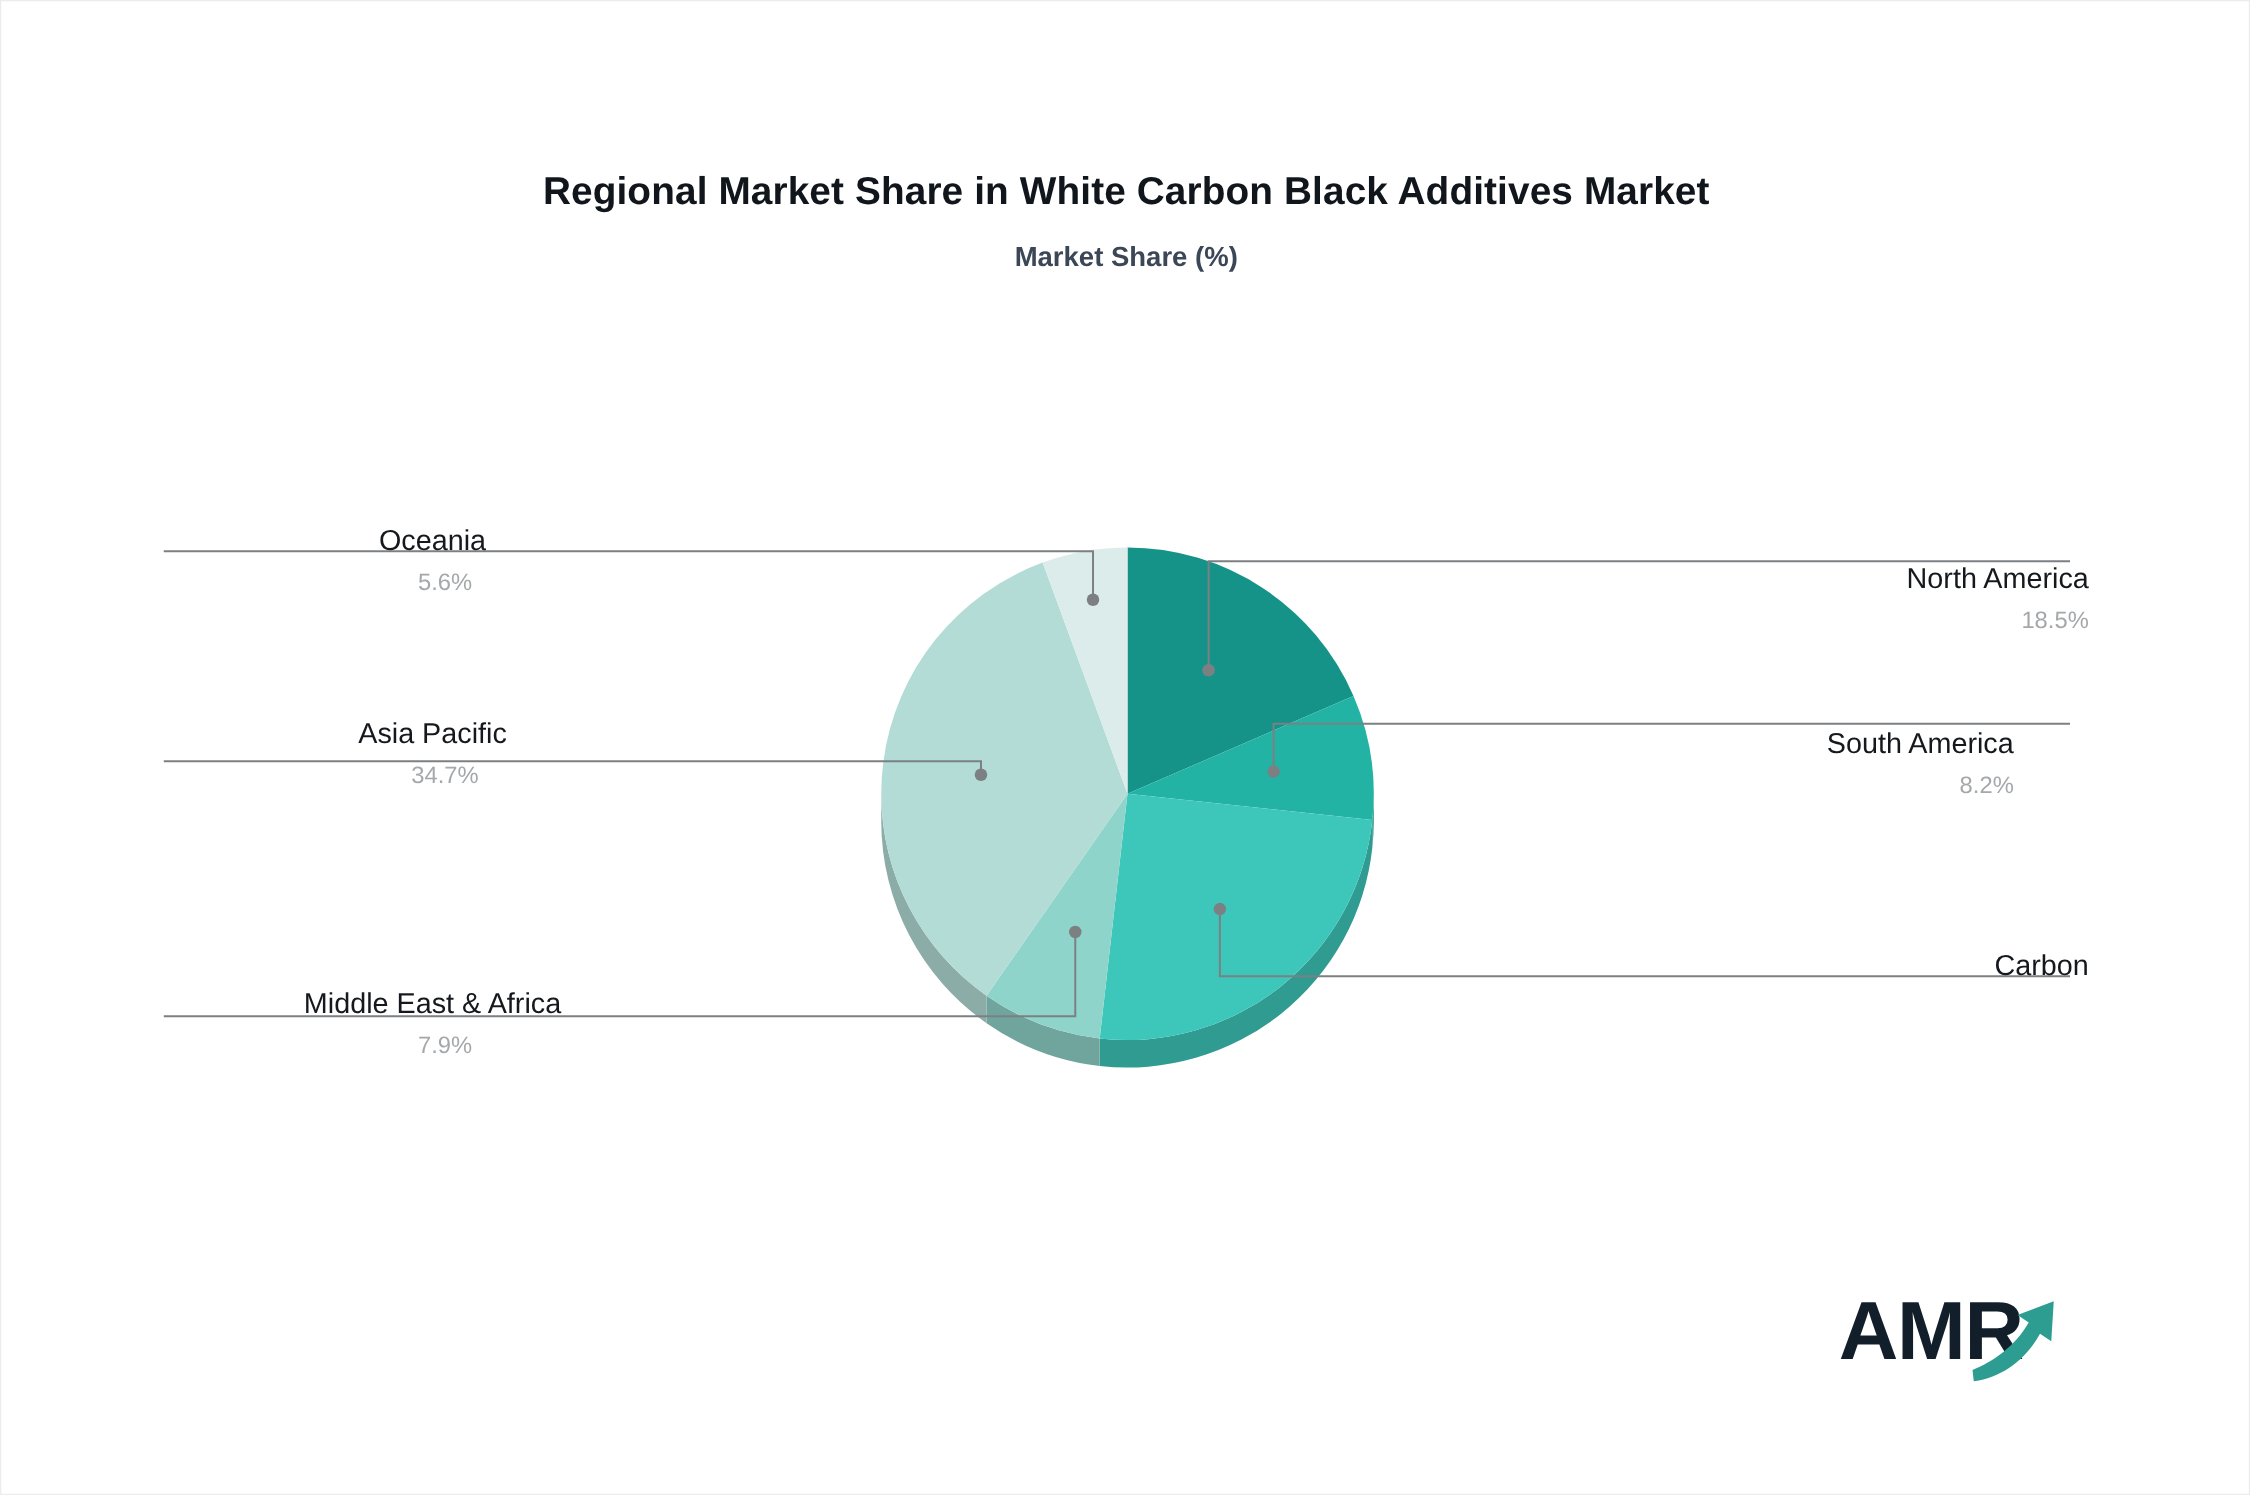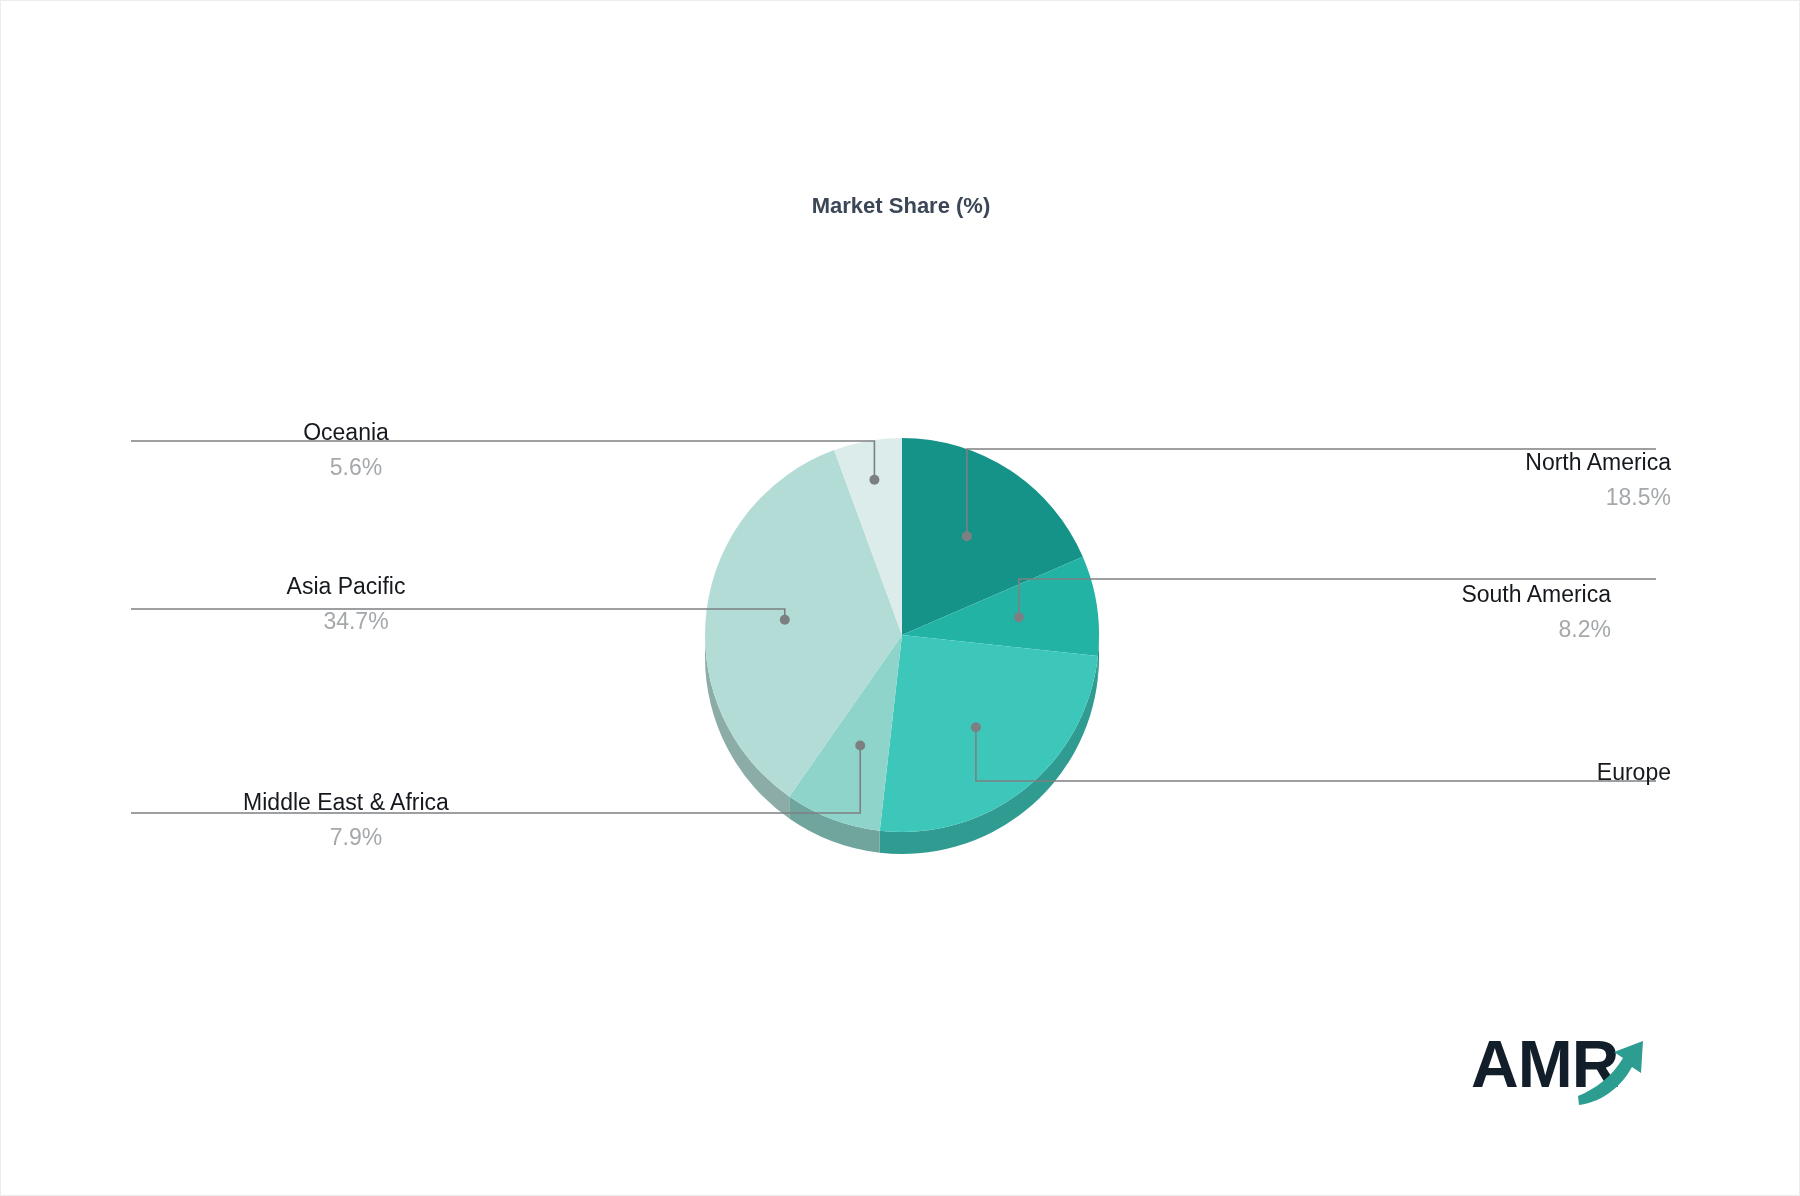--- a/index.html
+++ b/index.html
@@ -62,21 +62,21 @@
     position: absolute;
     width: 430px;
   }
   .callout .name {
     font-size: 23px;
     color: #15191e;
     line-height: 30px;
     white-space: nowrap;
   }
   .callout .pct {
-    font-size: 23px;
+    font-size: 19px;
     color: #a5a8ab;
     line-height: 30px;
     padding-top: 5px;
     white-space: nowrap;
     margin-left: 20px;
   }
   .callout.left { text-align: center; }
   .callout.right { text-align: right; }
 
   
@@ -86,20 +86,21 @@
     top: 1026px;
     width: 190px;
     height: 86px;
   }
 </style>
 </head>
 <body>
 
 <div id="canvas">
 
+  <div id="chart-title">Regional Market Share in White Carbon Black Additives Market</div>
   <div id="chart-subtitle">Market Share (%)</div>
 
   <div id="pie-area">
     <svg id="pie-svg" width="1800" height="1196" viewBox="0 0 1800 1196">
       <g id="pie-sides">
           <path d="M1098,634A197,197 0 0 1 1096.8772557082088,655.0023973922262L1096.8772557082088,677.0023973922262A197,197 0 0 0 1098,656Z" fill="rgb(27,140,129)"></path>
           <path d="M1096.8772557082088,655.0023973922262A197,197 0 0 1 878.7672921799241,829.7414281724416L878.7672921799241,851.7414281724416A197,197 0 0 0 1096.8772557082088,677.0023973922262Z" fill="rgb(47,155,145)"></path>
           <path d="M878.7672921799241,829.7414281724416A197,197 0 0 1 788.2308712578656,795.5305655371142L788.2308712578656,817.5305655371142A197,197 0 0 0 878.7672921799241,851.7414281724416Z" fill="rgb(112,165,158)"></path>
           <path d="M788.2308712578656,795.5305655371142A197,197 0 0 1 704,634L704,656A197,197 0 0 0 788.2308712578656,817.5305655371142Z" fill="rgb(140,172,167)"></path>
         </g>
@@ -147,21 +148,21 @@
     <div class="name">North America</div>
     <div class="pct">18.5%</div>
   </div>
 
   <div class="callout right" style="left:1180px; top:578px;">
     <div class="name">South America</div>
     <div class="pct">8.2%</div>
   </div>
 
   <div class="callout right" style="left:1240px; top:756px;">
-    <div class="name">Europe</div>
+    <div class="name">Carbon</div>
   </div>
 
   <div id="amr-logo">
     <svg width="190" height="86" viewBox="0 0 190 86">
       <text id="logo-text" x="0" y="60" font-family="Liberation Sans, sans-serif" font-size="66" font-weight="bold" letter-spacing="-1" fill="#121f2b">AMR</text>
       <g id="logo-arrow" fill="#2e9d91">
         <path d="M108 78 C 126 76, 148 64, 161 40 L 170 46 L 172 14 L 143 25 L 152 31
                  C 141 50, 124 62, 107 69 Z"></path>
       </g>
     </svg>

